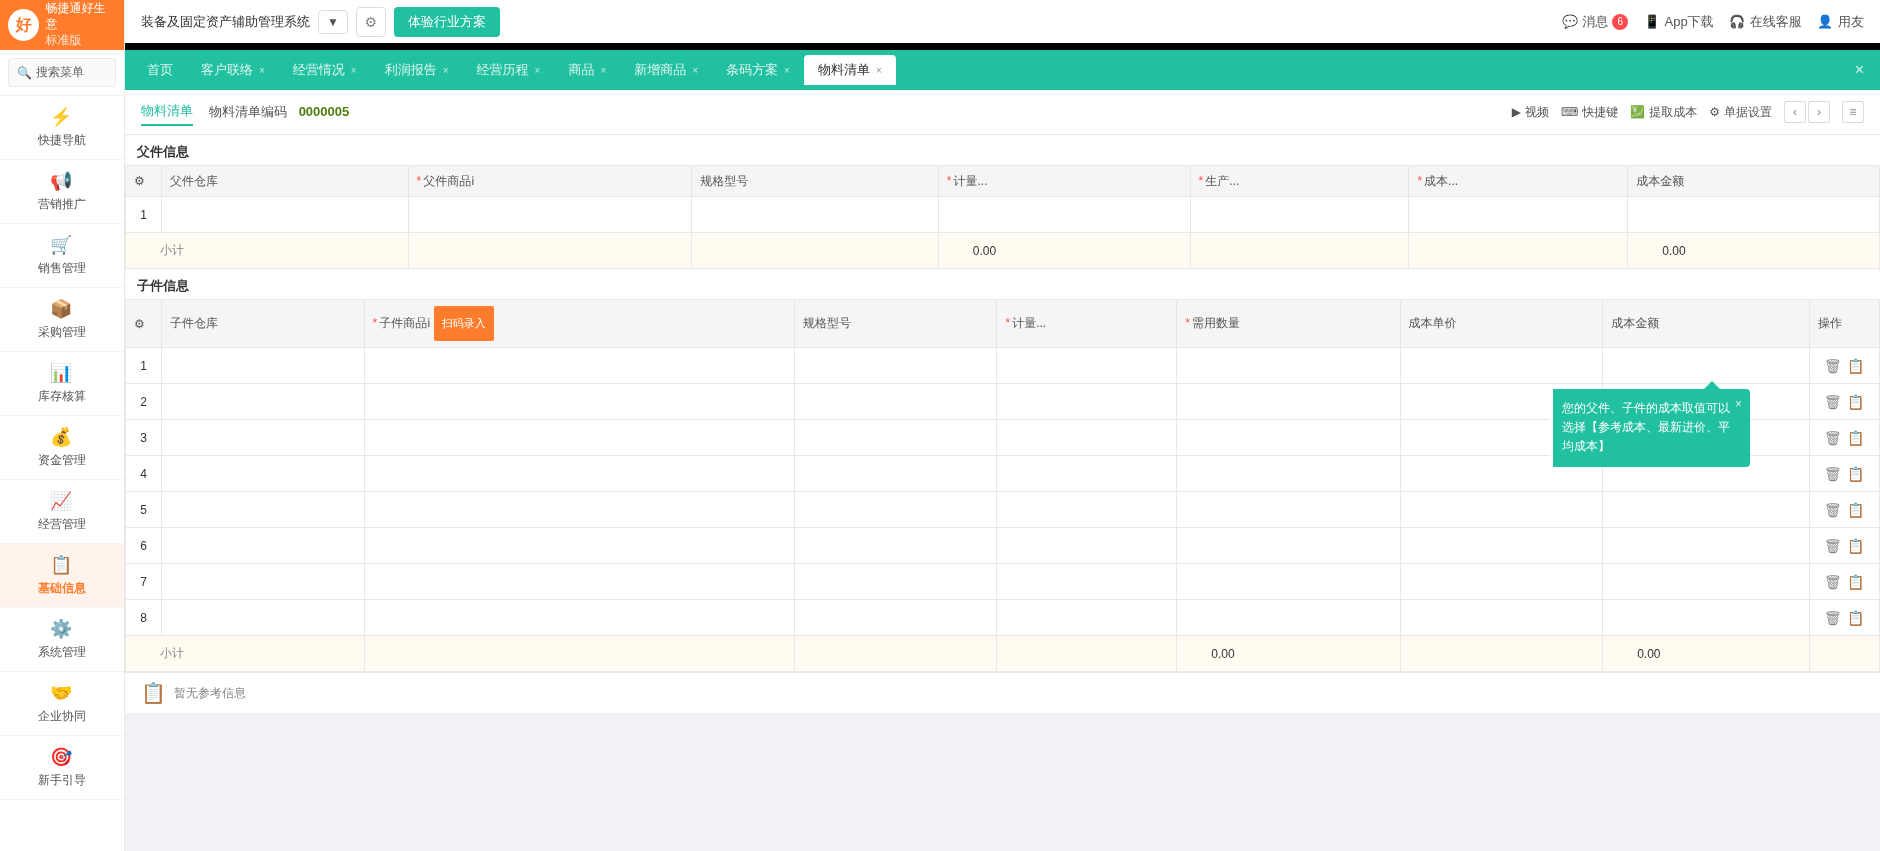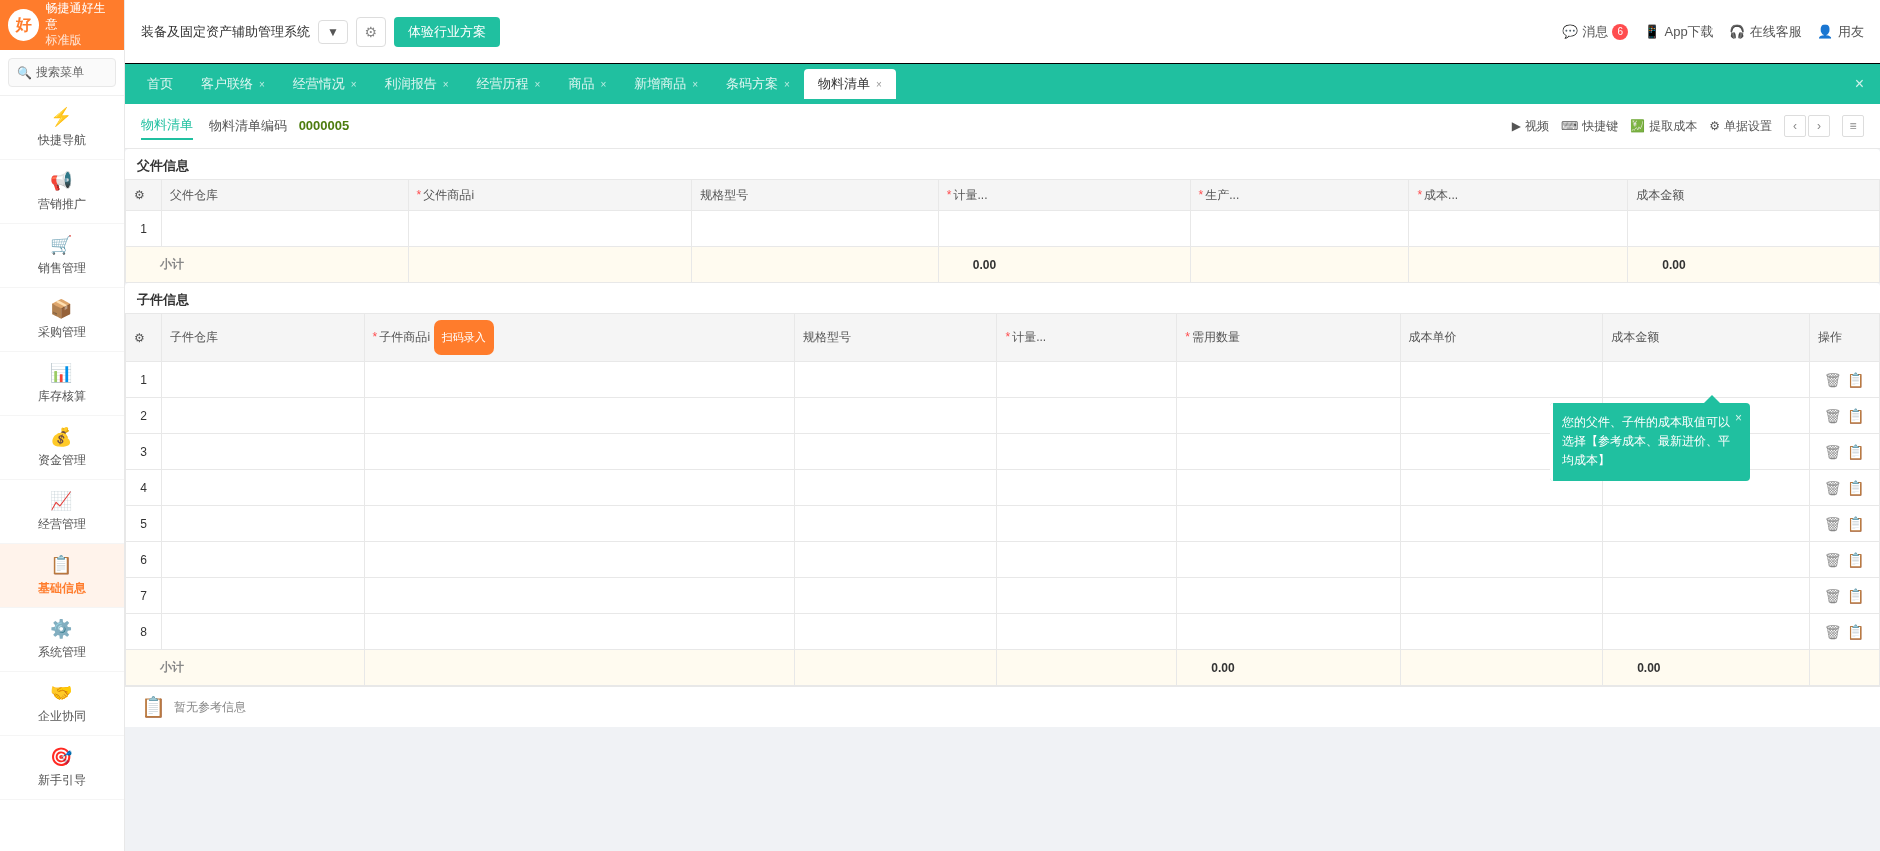--- a/index.html
+++ b/index.html
@@ -67,25 +67,25 @@
     .sidebar-item.active { background: #fff3eb; color: #ff7c2c; font-weight: bold; }
     .sidebar-item-icon { font-size: 18px; }
     .sidebar-item.active .sidebar-item-icon { color: #ff7c2c; }
 
     
     .main { flex: 1; display: flex; flex-direction: column; overflow: hidden; }
 
     
     .topbar {
       background: #fff;
-      height: 64px;
+      height: 50px;
       display: flex;
       align-items: center;
       padding: 0 16px;
-      border-bottom: 1px solid #000000;
+      border-bottom: 7px solid #000000;
       justify-content: space-between;
     }
     .topbar-left { display: flex; align-items: center; gap: 8px; }
     .topbar-title { font-size: 13px; color: #333; }
     .topbar-select-btn {
       padding: 4px 8px;
       border: 1px solid #ddd;
       border-radius: 4px;
       background: #fff;
       cursor: pointer;
@@ -224,36 +224,36 @@
     }
     .data-table td {
       border: 1px solid #e8e8e8;
       padding: 6px 8px;
       color: #333;
       height: 36px;
     }
     .data-table tr.subtotal td {
       background: #fffbf0;
       color: #333;
-      font-weight: bold;
+      font-weight: normal;
       padding-left: 34px;
     }
     .required-star { color: #ff4d4f; margin-right: 2px; }
     .th-gear { width: 36px; text-align: center; }
     .col-num { width: 36px; text-align: center; color: #888; }
     .col-action { width: 70px; text-align: center; }
     .subtotal-label { color: #888; }
     .value-num { text-align: left; }
 
     
     .scan-btn {
       background: #ff7c2c;
       color: #fff;
       border: none;
-      border-radius: 7px;
+      border-radius: 2px;
       padding: 10px 8px;
       font-size: 11px;
       cursor: pointer;
     }
 
     
     .action-icons { display: flex; gap: 6px; justify-content: center; }
     .action-icon { cursor: pointer; color: #888; font-size: 14px; }
 
     

